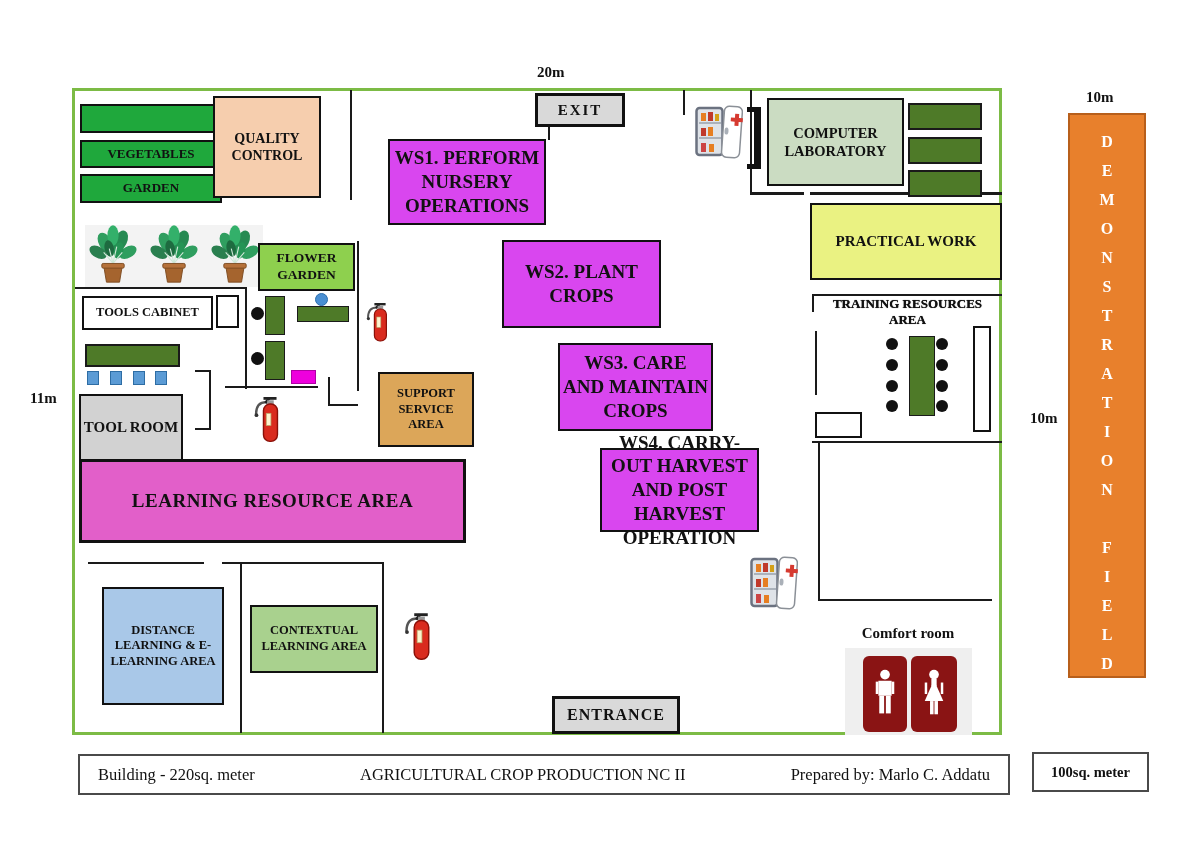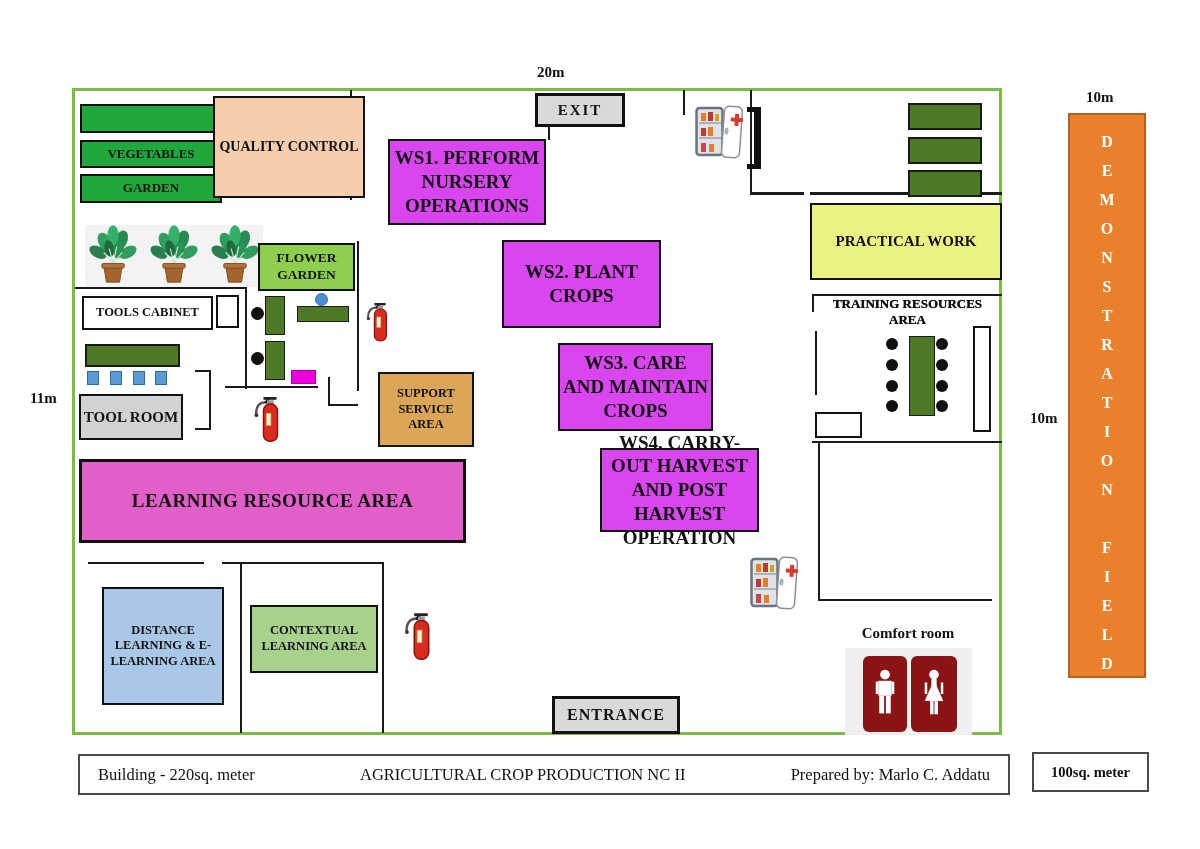--- a/index.html
+++ b/index.html
@@ -57,26 +57,27 @@
   <div class="wall" style="left:222px;top:562px;width:161px;height:2px;"></div>
   <div class="wall" style="left:240px;top:562px;width:2px;height:171px;"></div>
   <div class="wall" style="left:382px;top:562px;width:2px;height:171px;"></div>
   <div class="wall" style="left:683px;top:90px;width:2px;height:25px;"></div>
   <div class="wall" style="left:548px;top:127px;width:2px;height:13px;"></div>
 
   <div class="room greenbar" style="left:80px;top:104px;width:146px;height:29px;"></div>
   <div class="room greenbar" style="left:80px;top:140px;width:142px;height:28px;">VEGETABLES</div>
   <div class="room greenbar" style="left:80px;top:174px;width:142px;height:29px;">GARDEN</div>
 
-  <div class="room" style="left:213px;top:96px;width:152px;height:102px;background:#F6CEAE;font-size:14px;border-width:2.5px;">QUALITY CONTROL</div>
+  <div class="room" style="left:213px;top:96px;width:108px;height:102px;background:#F6CEAE;font-size:14px;border-width:2.5px;">QUALITY CONTROL</div>
 
   <div class="room ws" style="left:388px;top:139px;width:158px;height:86px;">WS1. PERFORM NURSERY OPERATIONS</div>
 
   <div class="room grayroom" style="left:535px;top:93px;width:90px;height:34px;font-size:15px;letter-spacing:2px;border-width:3px;background:#D9D9D9;">EXIT</div>
 
+  <div class="room" style="left:767px;top:98px;width:137px;height:88px;background:#CBDCC2;font-size:14.5px;">COMPUTER LABORATORY</div>
   <div class="dkgreen" style="left:908px;top:103px;width:74px;height:27px;"></div>
   <div class="dkgreen" style="left:908px;top:137px;width:74px;height:27px;"></div>
   <div class="dkgreen" style="left:908px;top:170px;width:74px;height:27px;"></div>
   <div class="abs" style="left:747px;top:107px;width:14px;height:62px;border-right:7px solid #111;border-top:5px solid #111;border-bottom:5px solid #111;box-sizing:border-box;"></div>
 
   <div class="room" style="left:810px;top:203px;width:192px;height:77px;background:#EAF282;font-size:15px;">PRACTICAL WORK</div>
 
   <div class="abs" style="left:815px;top:296px;width:185px;text-align:center;font-weight:900;font-size:13px;line-height:1.25;text-shadow:0 0 0.7px #000;">TRAINING RESOURCES AREA</div>
   <div class="dkgreen" style="left:909px;top:336px;width:26px;height:80px;border-width:1.5px;"></div>
   <div class="dot" style="left:886px;top:338px;width:12px;height:12px;"></div>
@@ -147,21 +148,21 @@
   <div class="dot" style="left:251px;top:307px;width:13px;height:13px;"></div>
   <div class="dot" style="left:251px;top:352px;width:13px;height:13px;"></div>
   <div class="dot" style="left:315px;top:293px;width:13px;height:13px;background:#4a8fd3;border:1px solid #2c6fae;box-sizing:border-box;"></div>
   <div class="abs" style="left:291px;top:370px;width:25px;height:14px;background:#EE00DD;border:1px solid #b000a5;box-sizing:border-box;"></div>
 
   <div class="dkgreen" style="left:85px;top:344px;width:95px;height:23px;"></div>
   <div class="abs" style="left:87px;top:371px;width:12px;height:14px;background:#5B9BD5;border:1px solid #2e6da4;box-sizing:border-box;"></div>
   <div class="abs" style="left:110px;top:371px;width:12px;height:14px;background:#5B9BD5;border:1px solid #2e6da4;box-sizing:border-box;"></div>
   <div class="abs" style="left:133px;top:371px;width:12px;height:14px;background:#5B9BD5;border:1px solid #2e6da4;box-sizing:border-box;"></div>
   <div class="abs" style="left:155px;top:371px;width:12px;height:14px;background:#5B9BD5;border:1px solid #2e6da4;box-sizing:border-box;"></div>
-  <div class="room" style="left:79px;top:394px;width:104px;height:46px;background:#D2D2D2;font-size:15px;">TOOL ROOM</div>
+  <div class="room" style="left:79px;top:394px;width:104px;height:67px;background:#D2D2D2;font-size:15px;">TOOL ROOM</div>
 
   <div class="room" style="left:378px;top:372px;width:96px;height:75px;background:#DCA659;font-size:12.5px;">SUPPORT SERVICE AREA</div>
 
   <div class="room" style="left:79px;top:459px;width:387px;height:84px;background:#E25FC9;font-size:19px;border-width:3px;letter-spacing:0.5px;">LEARNING RESOURCE AREA</div>
 
   <div class="room ws" style="left:558px;top:343px;width:155px;height:88px;">WS3. CARE AND MAINTAIN CROPS</div>
   <div class="room ws" style="left:600px;top:448px;width:159px;height:84px;">WS4. CARRY-OUT HARVEST AND POST HARVEST OPERATION</div>
 
 
   <div class="room" style="left:102px;top:587px;width:122px;height:118px;background:#A9C8E8;font-size:12.5px;border-width:2.5px;">DISTANCE LEARNING &amp; E-LEARNING AREA</div>

